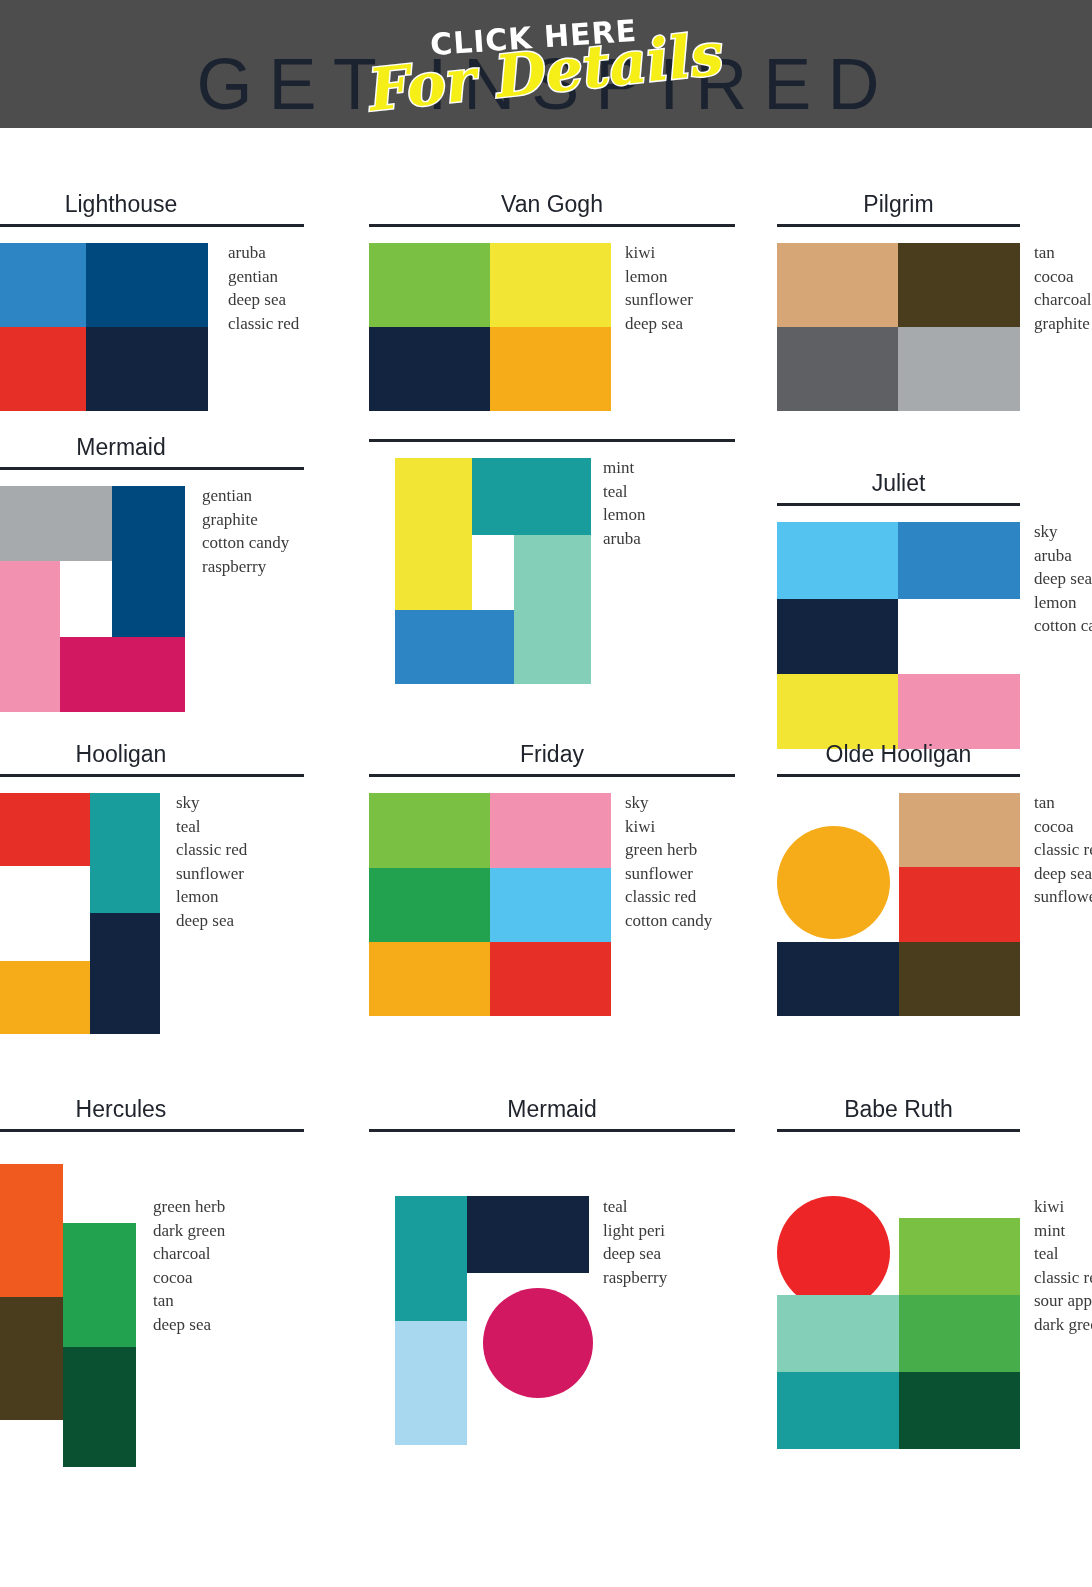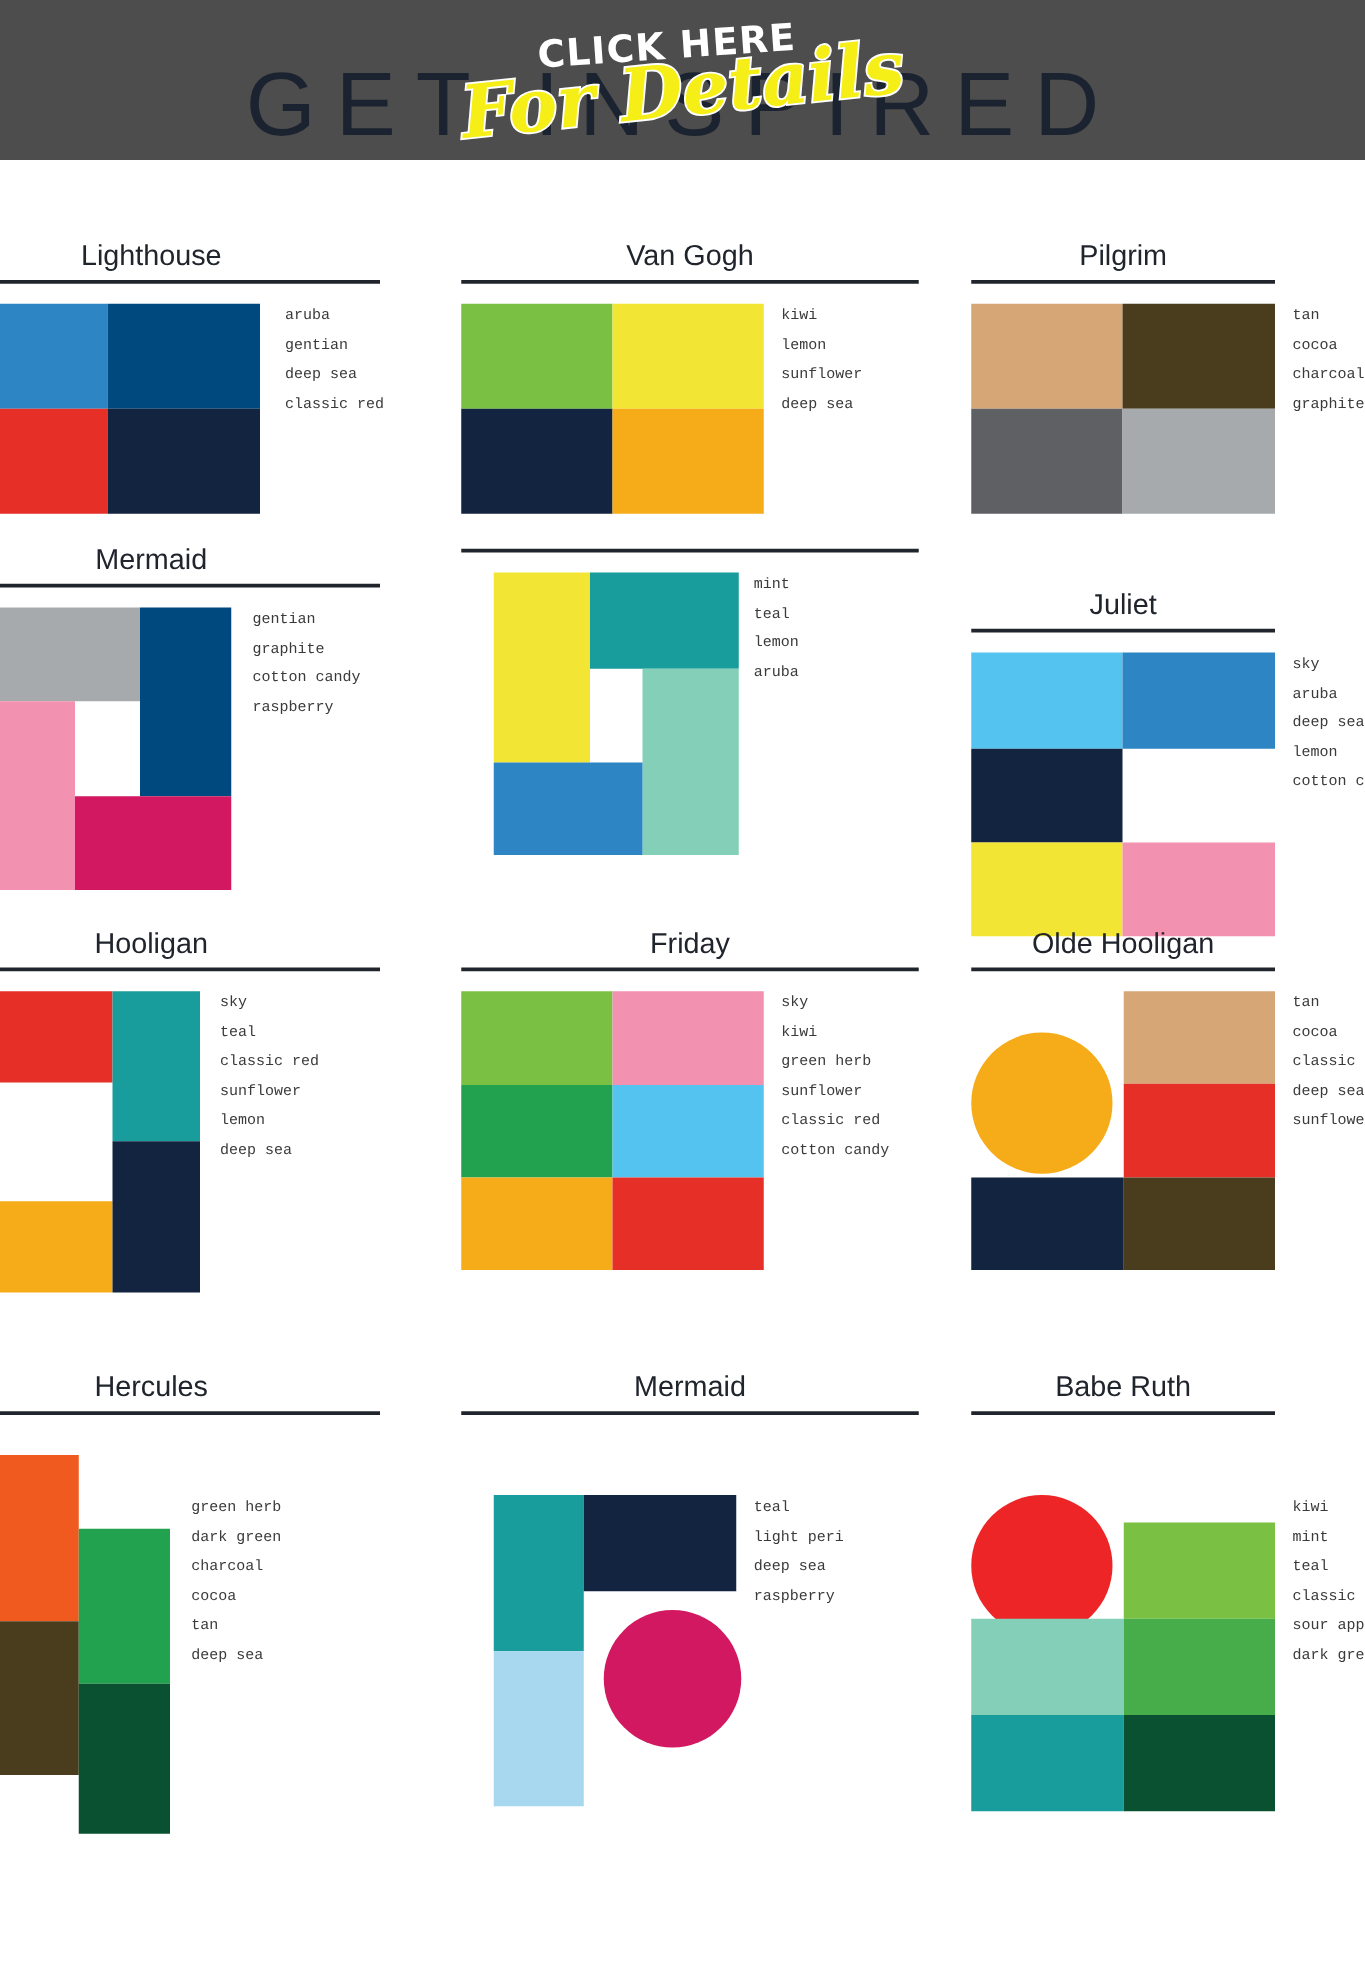--- a/index.html
+++ b/index.html
@@ -113,22 +113,22 @@
     left: 0;
     top: 0;
   }
   .sw {
     position: absolute;
   }
   .sw.circle { border-radius: 50%; }
 
   .labels {
     position: absolute;
-    font-family: Liberation Mono, monospace;
-    font-size: 12px;
+    font-family: Liberation Serif, serif;
+    font-size: 17px;
     line-height: 23.5px;
     color: #3a3a3a;
     white-space: nowrap;
   }
   .labels div { white-space: nowrap; }
 </style>
 </head>
 <body>
 
 <div id="page">

